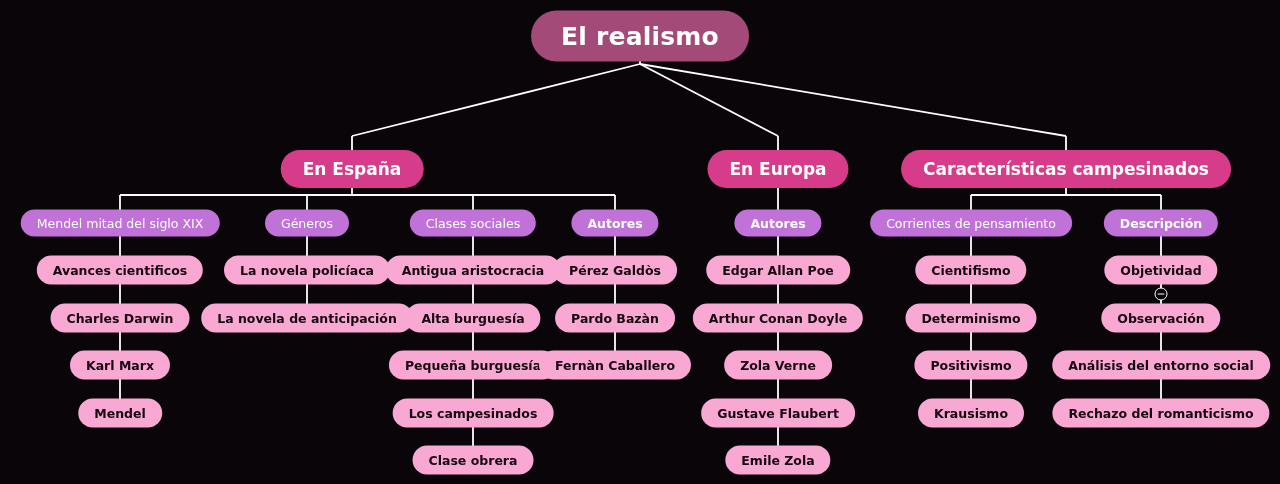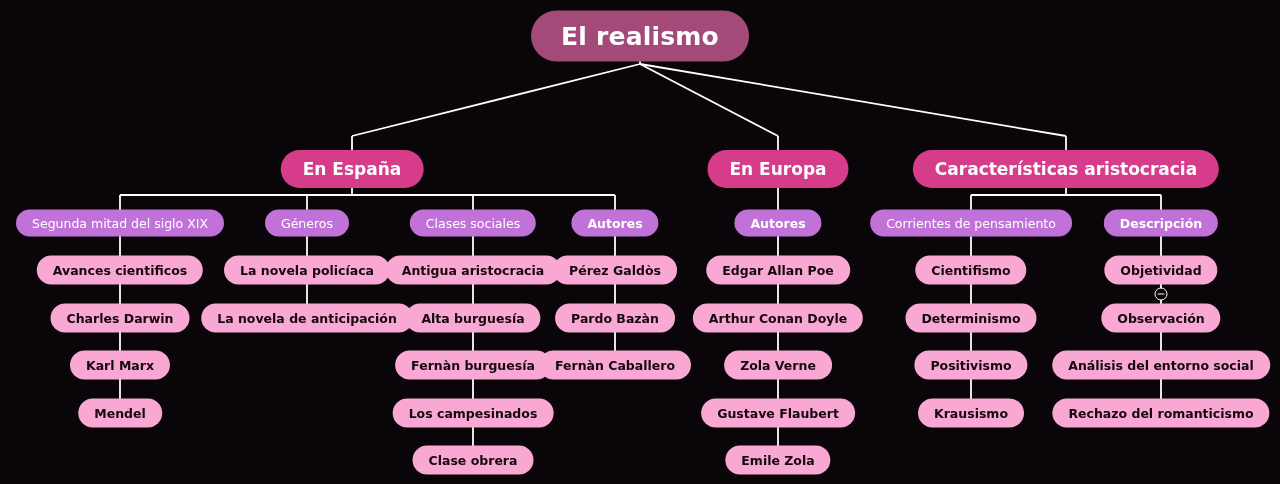--- a/index.html
+++ b/index.html
@@ -110,21 +110,21 @@
       <line x1="1161" y1="377" x2="1161" y2="425" stroke="#ffffff" stroke-width="1.8"></line>
     </svg>
   <div id="nodes">
       <div class="node lvl0" style="left: 640px; top: 36px;">
         <span>El realismo</span>
       </div>
       <div class="node lvl1" style="left: 352px; top: 169px;">
         <span>En España</span>
       </div>
       <div class="node lvl2 thin" style="left: 120px; top: 223px;">
-        <span>Segunda mitad del siglo XIX</span>
+        <span>Mendel mitad del siglo XIX</span>
       </div>
       <div class="node lvl3" style="left: 120px; top: 270px;">
         <span>Avances cientificos</span>
       </div>
       <div class="node lvl3" style="left: 120px; top: 318px;">
         <span>Charles Darwin</span>
       </div>
       <div class="node lvl3" style="left: 120px; top: 365px;">
         <span>Karl Marx</span>
       </div>
@@ -143,21 +143,21 @@
       <div class="node lvl2 thin" style="left: 473px; top: 223px; justify-content: flex-end;">
         <span>Clases sociales</span>
       </div>
       <div class="node lvl3" style="left: 473px; top: 270px;">
         <span>Antigua aristocracia</span>
       </div>
       <div class="node lvl3" style="left: 473px; top: 318px;">
         <span>Alta burguesía</span>
       </div>
       <div class="node lvl3" style="left: 473px; top: 365px;">
-        <span>Fernàn burguesía</span>
+        <span>Pequeña burguesía</span>
       </div>
       <div class="node lvl3" style="left: 473px; top: 413px;">
         <span>Los campesinados</span>
       </div>
       <div class="node lvl3" style="left: 473px; top: 460px;">
         <span>Clase obrera</span>
       </div>
       <div class="node lvl2" style="left: 615px; top: 223px;">
         <span>Autores</span>
       </div>
@@ -185,21 +185,21 @@
       <div class="node lvl3" style="left: 778px; top: 365px;">
         <span>Zola Verne</span>
       </div>
       <div class="node lvl3" style="left: 778px; top: 413px;">
         <span>Gustave Flaubert</span>
       </div>
       <div class="node lvl3" style="left: 778px; top: 460px;">
         <span>Emile Zola</span>
       </div>
       <div class="node lvl1" style="left: 1066px; top: 169px;">
-        <span>Características aristocracia</span>
+        <span>Características campesinados</span>
       </div>
       <div class="node lvl2 thin" style="left: 971px; top: 223px;">
         <span>Corrientes de pensamiento</span>
       </div>
       <div class="node lvl3" style="left: 971px; top: 270px; justify-content: flex-end;">
         <span>Cientifismo</span>
       </div>
       <div class="node lvl3" style="left: 971px; top: 318px;">
         <span>Determinismo</span>
       </div>

